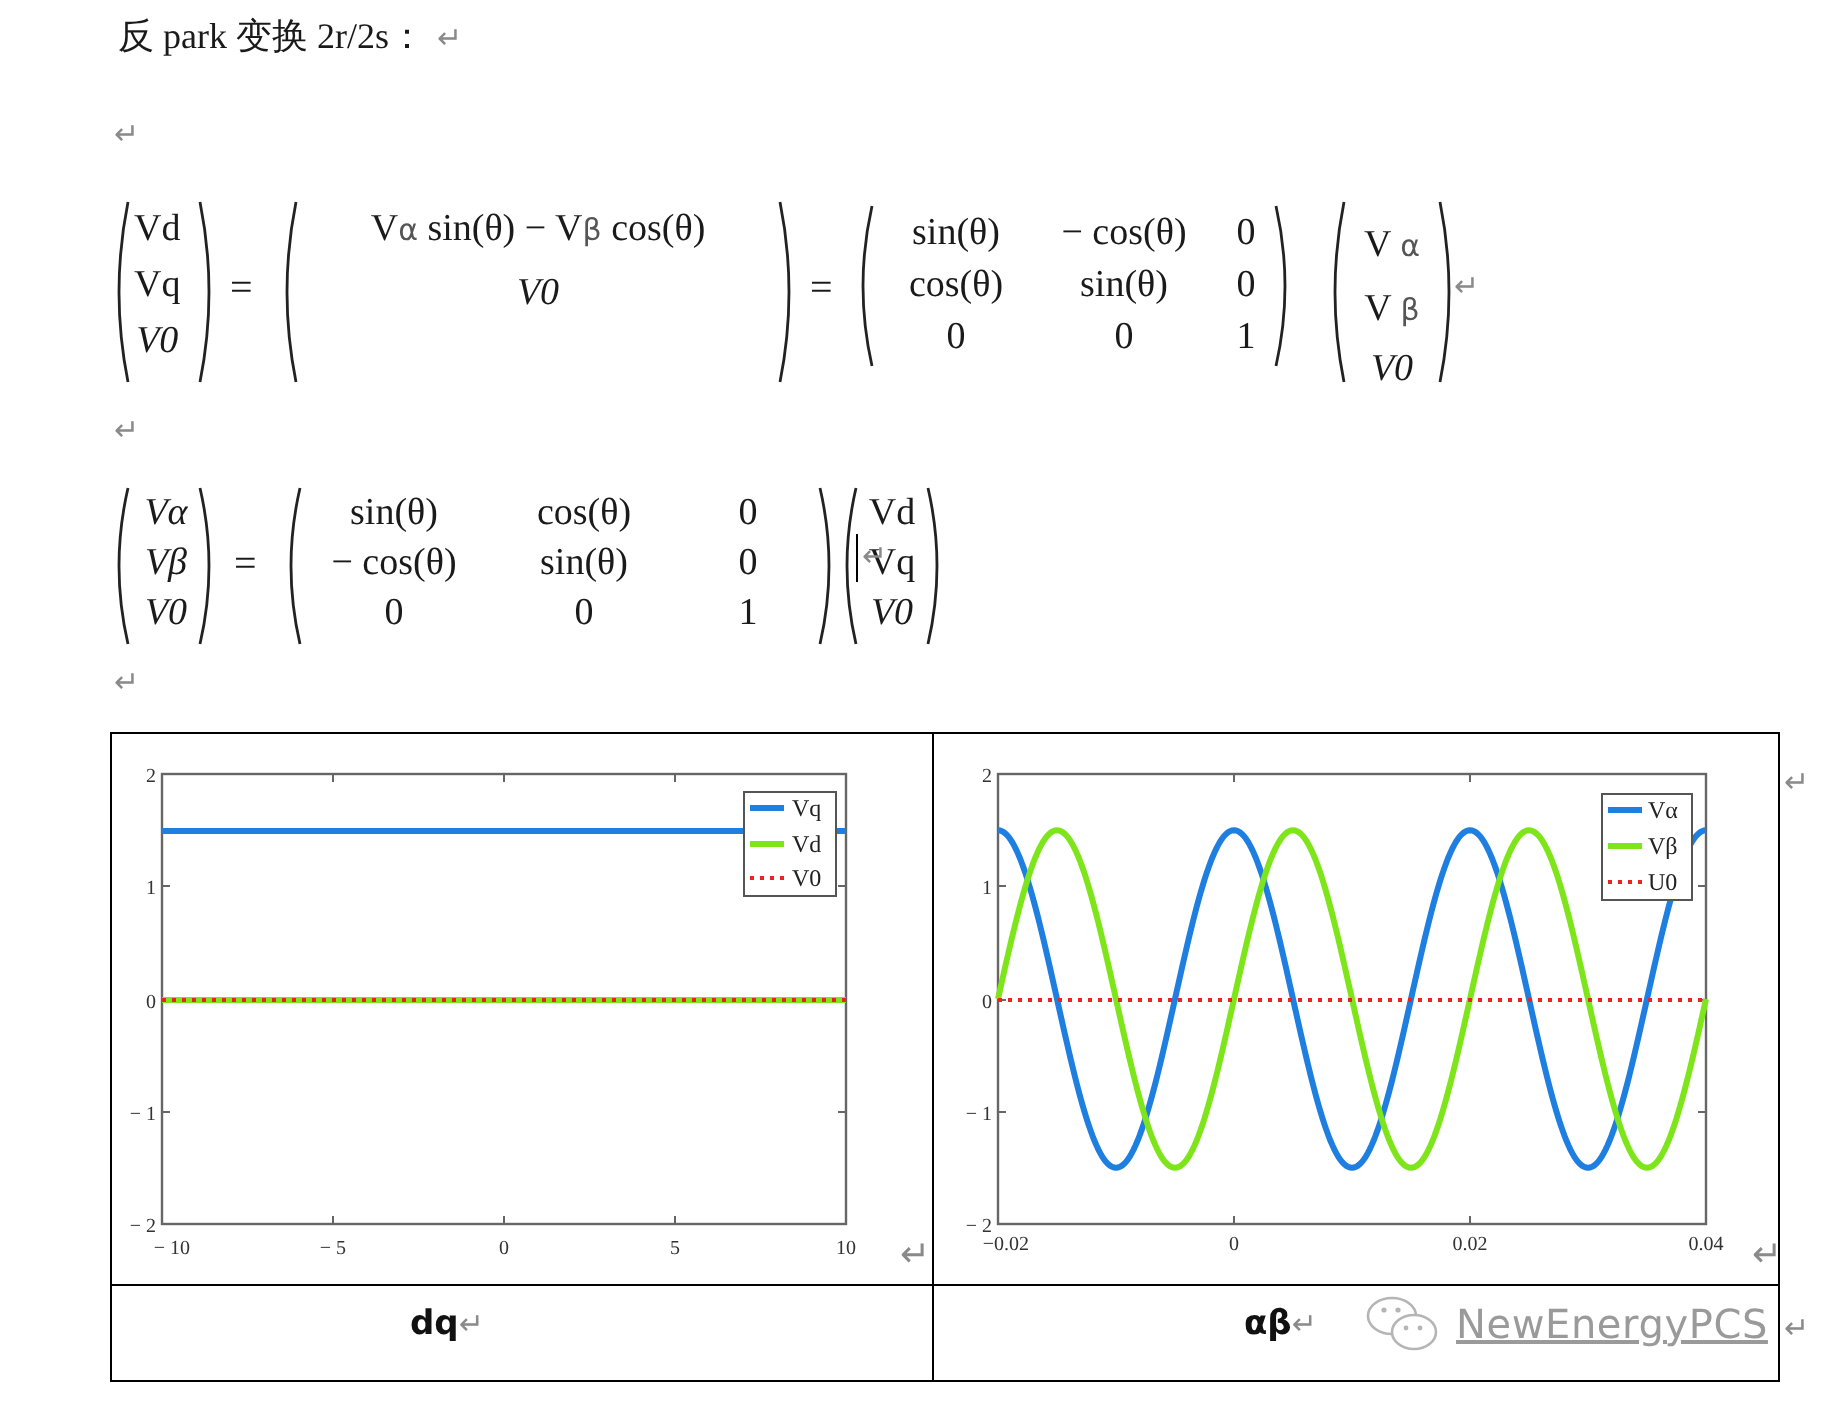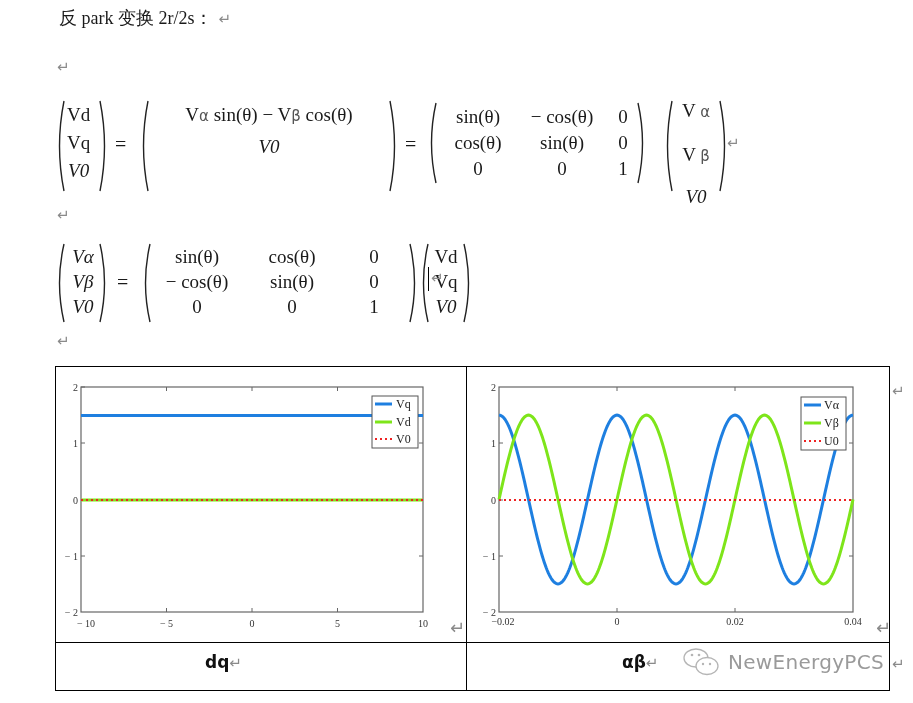--- a/index.html
+++ b/index.html
@@ -14,21 +14,21 @@
   .paren svg { width:100%; height:100%; display:block; }
   .matrix { position:absolute; display:grid; }
   .cell { text-align:center; white-space:nowrap; line-height:1; }
   .it { font-style:italic; }
   .greek { color:#555; font-family:"DejaVu Sans",sans-serif; font-size:15px; }
   .eq { position:absolute; font-size:20px; }
   .table-box { left:55px; top:366px; width:835px; height:325px; border:1px solid #000; box-sizing:border-box; }
   .vline { left:466px; top:366px; width:1px; height:325px; background:#000; }
   .hline { left:55px; top:642px; width:835px; height:1px; background:#000; }
   .caption { font-family:"DejaVu Sans","Liberation Sans",sans-serif; font-weight:bold; font-size:17px; color:#111; }
-  .watermark { font-family:"DejaVu Sans","Liberation Sans",sans-serif; font-size:20px; color:#9a9a9a; letter-spacing:0.3px; }
+  .watermark { font-family:"DejaVu Sans","Liberation Sans",sans-serif; font-size:20px; color:#9a9a9a; letter-spacing:0.3px;text-decoration:underline; }
   .tick-label { font-family:"Liberation Serif","DejaVu Serif",serif; font-size:10px; fill:#333; }
   .legend-text { font-family:"Liberation Serif","DejaVu Serif",serif; font-size:12px; fill:#222; }
 </style>
 </head>
 <body>
 
 <div class="abs heading">
   <span>反 park 变换 2r/2s：</span><span class="para-mark">↵</span>
 </div>
 
@@ -96,21 +96,21 @@
         </svg>
       </div>
   </div>
 
   <div class="abs" style="left:608px;top:0;width:64px;height:92px;">
     <div class="paren" style="left:0;">
         <svg viewBox="0 0 10 92" preserveAspectRatio="none">
           <path d="M9 1 Q0 46 9 91" stroke="#222" stroke-width="1.4" fill="none"></path>
         </svg>
       </div>
-    <div class="matrix" style="left:12px;top:1px;width:42px;grid-template-rows:32px 30px 28px;gap:12px;">
+    <div class="matrix" style="left:12px;top:13px;width:42px;grid-template-rows:32px 30px 28px;">
       <div class="cell"><span>V</span> <span class="greek">α</span></div>
       <div class="cell"><span>V</span> <span class="greek">β</span></div>
       <div class="cell it">V0</div>
     </div>
     <div class="paren" style="left:56px;">
         <svg viewBox="0 0 10 92" preserveAspectRatio="none">
           <path d="M1 1 Q10 46 1 91" stroke="#222" stroke-width="1.4" fill="none"></path>
         </svg>
       </div>
   </div>

